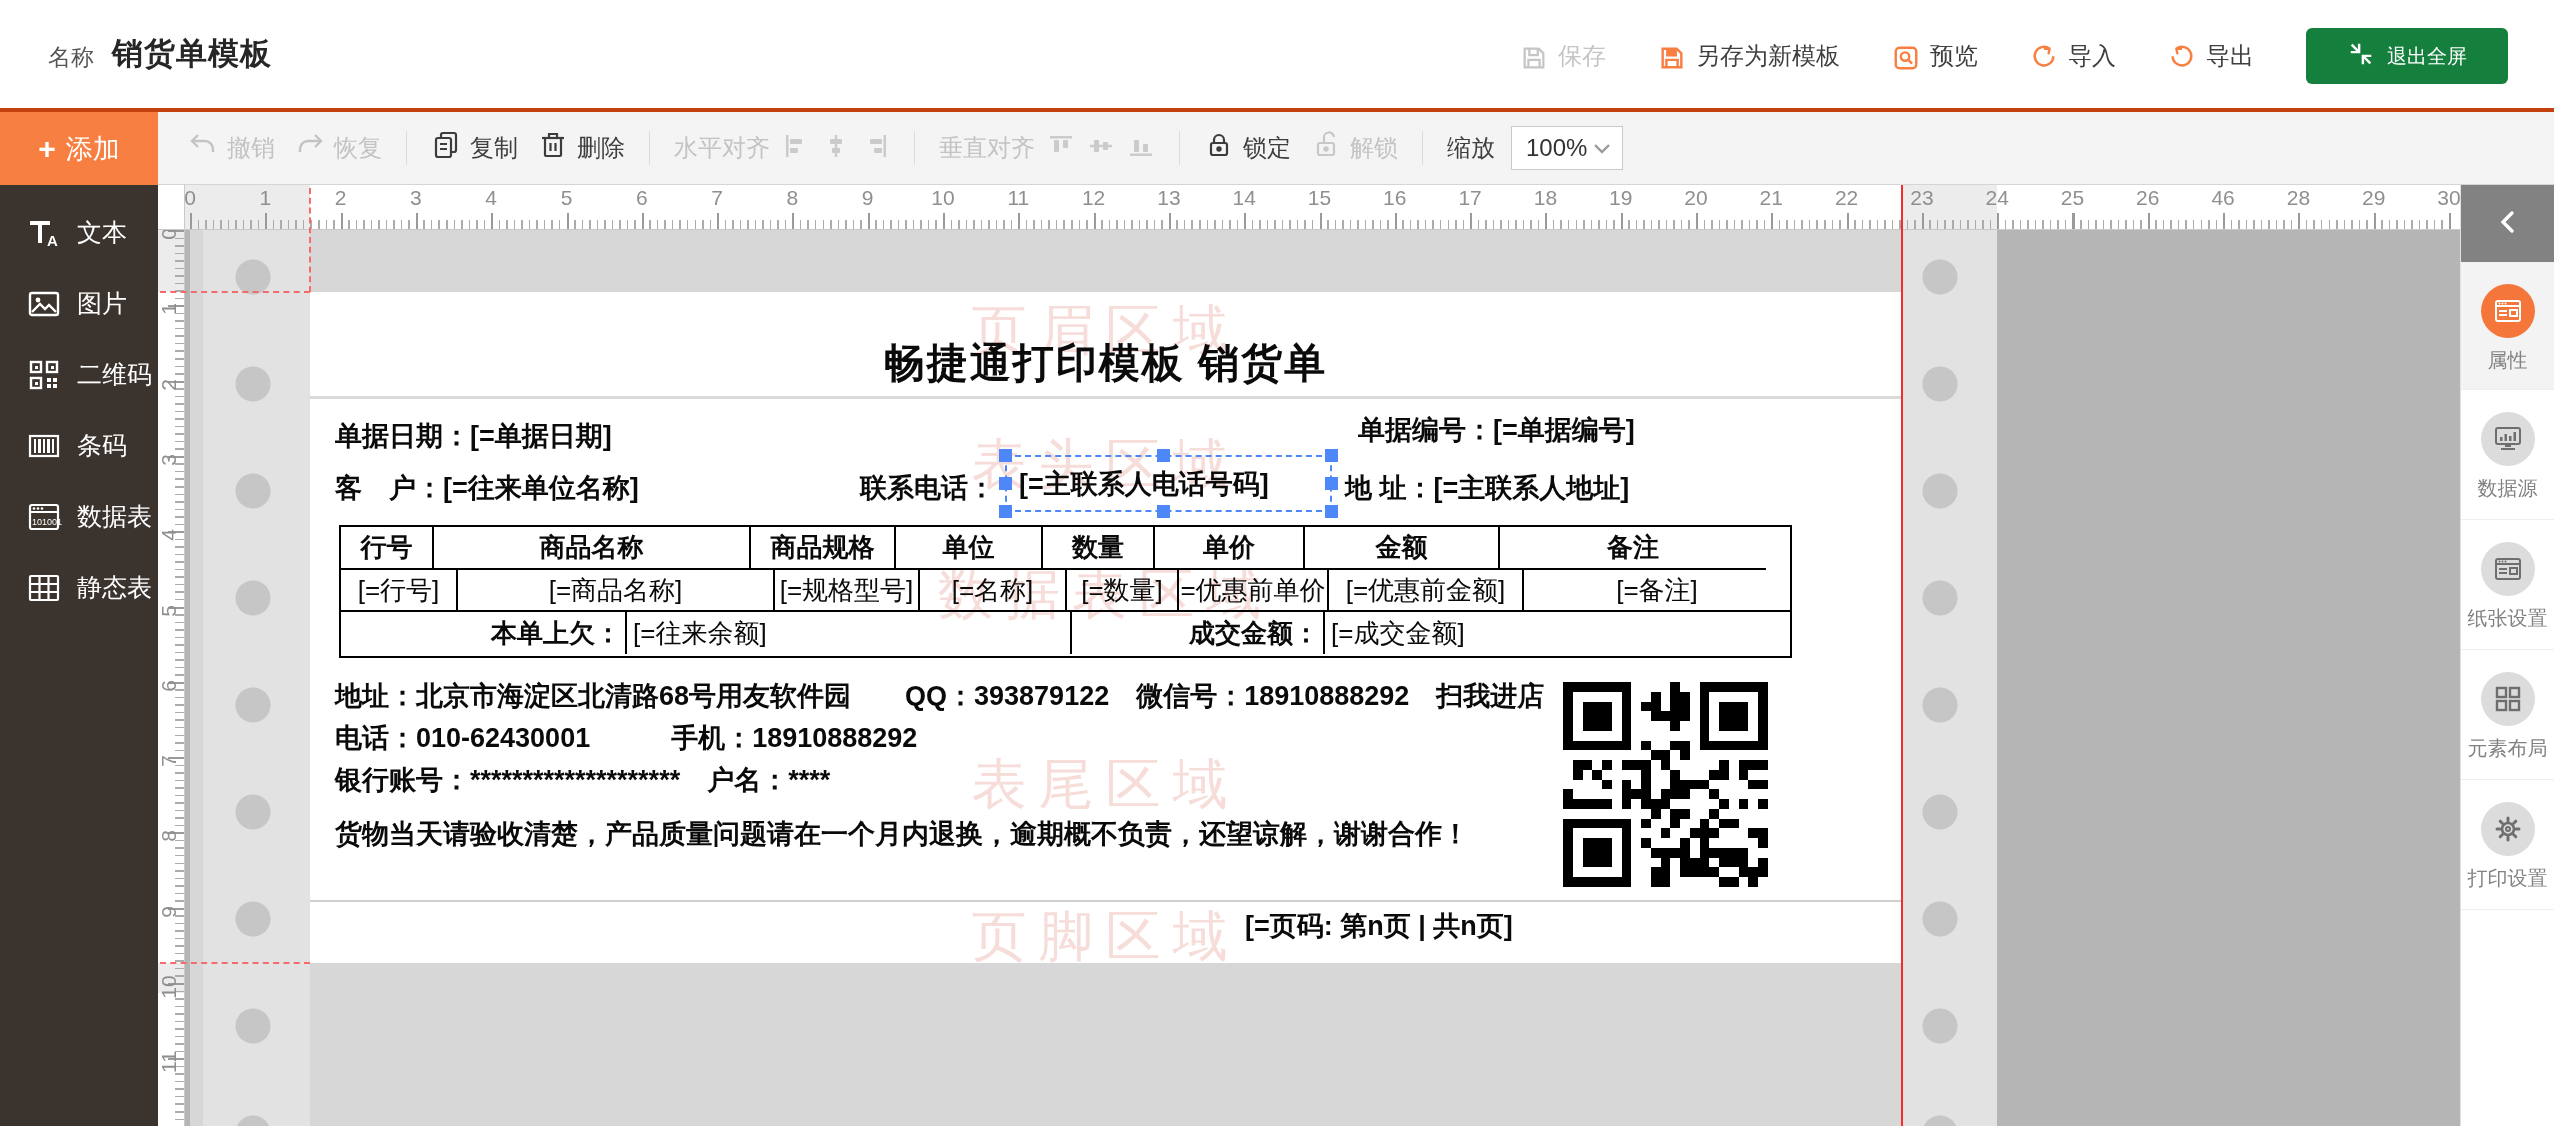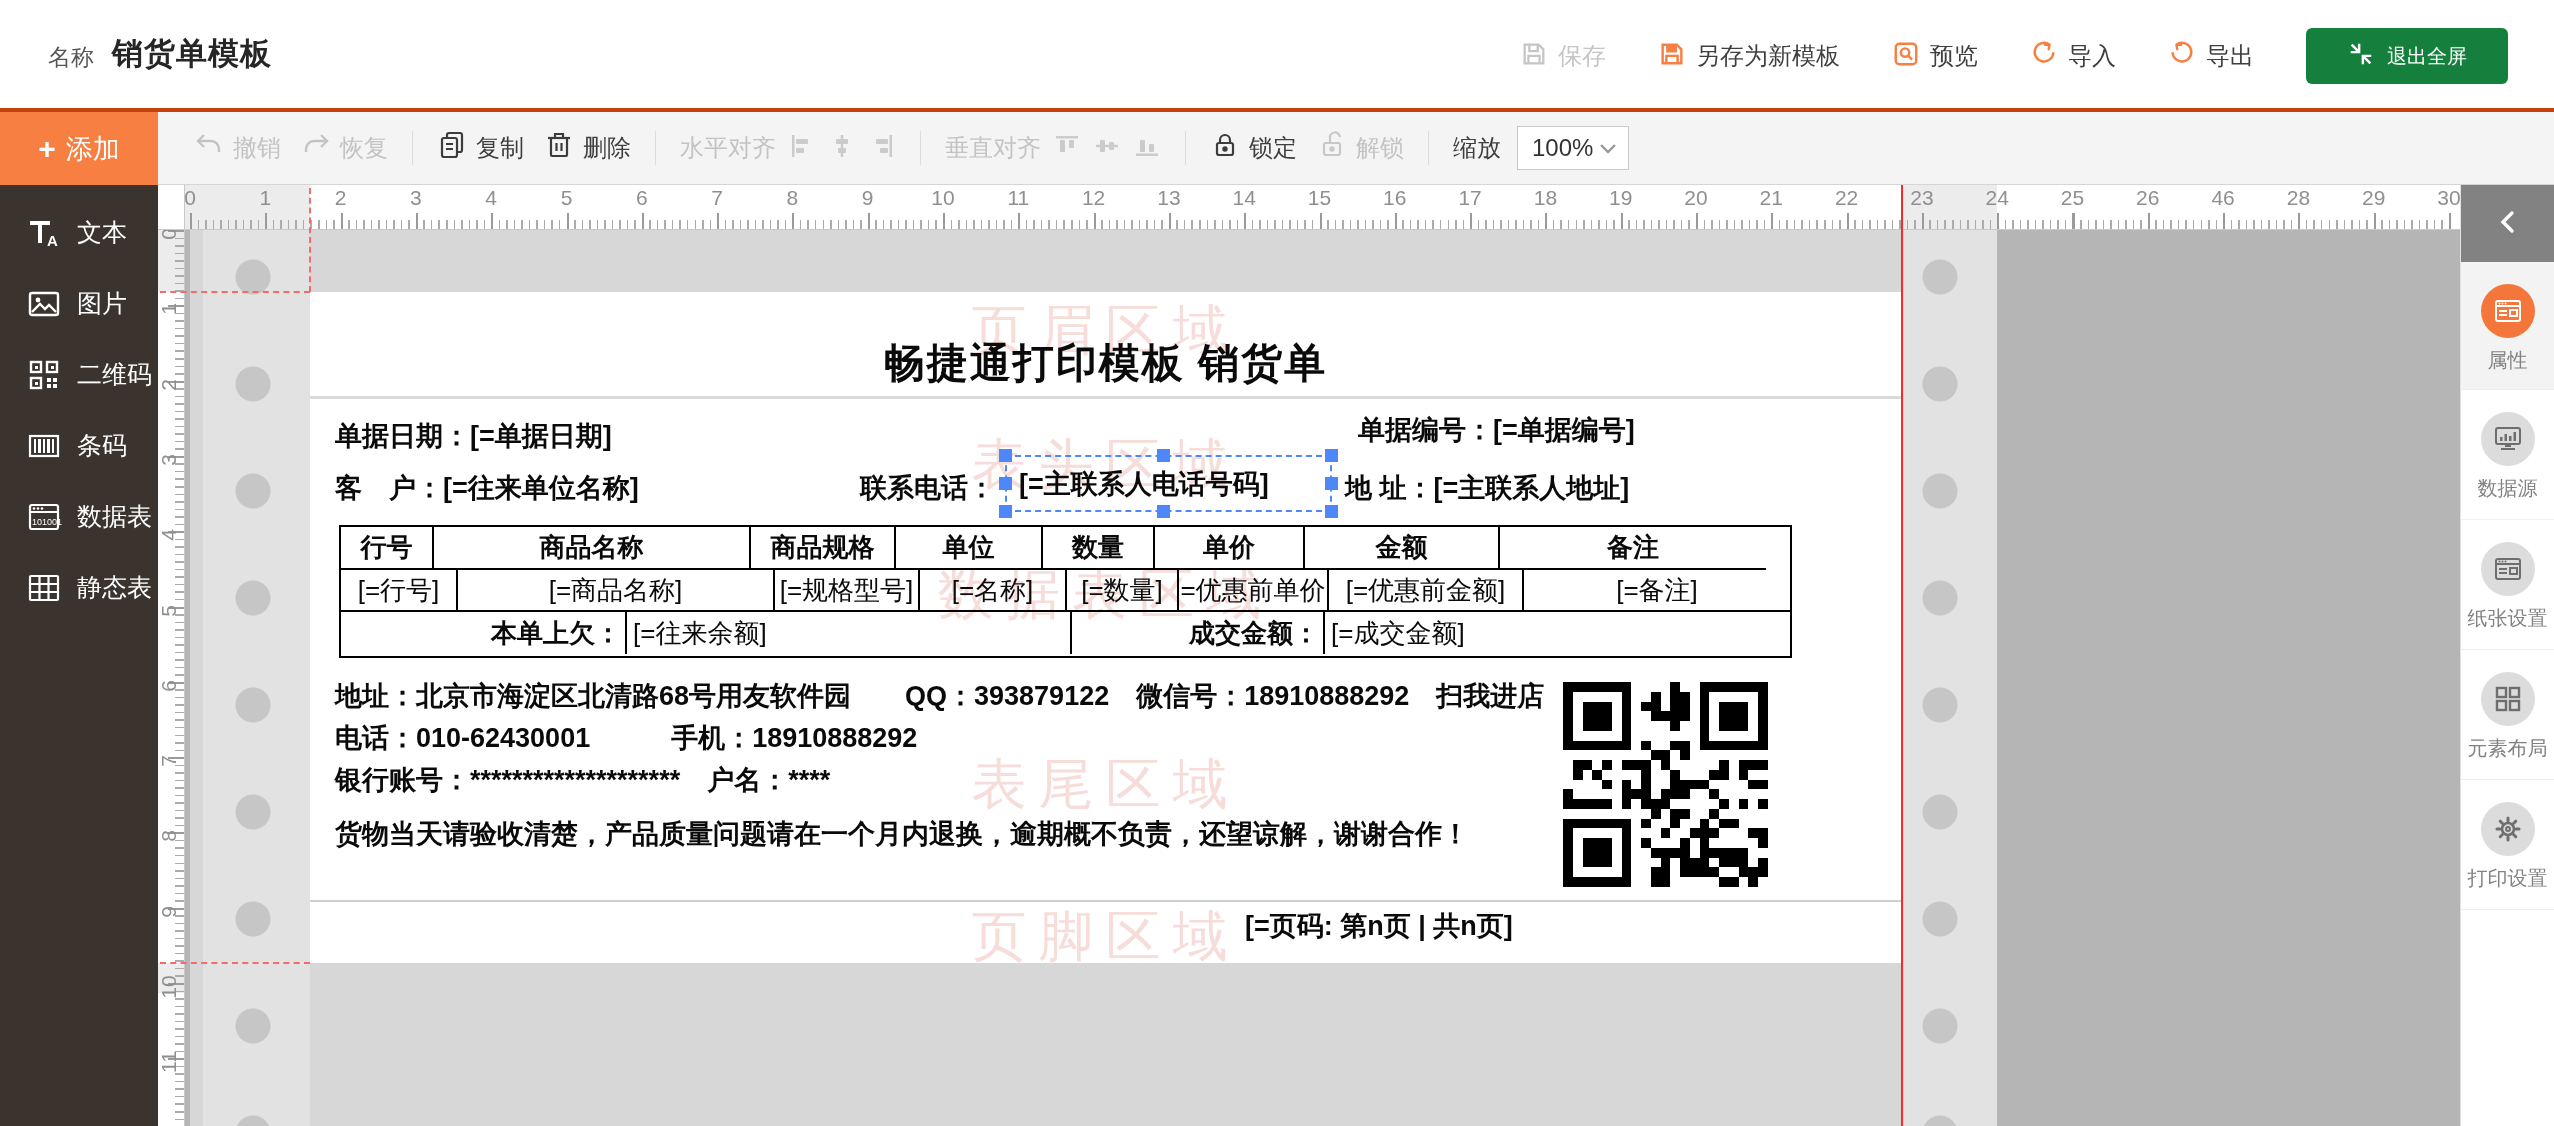--- a/index.html
+++ b/index.html
@@ -4,30 +4,30 @@
 <style>
   * { margin:0; padding:0; box-sizing:border-box; }
   html,body { width:2554px; height:1126px; overflow:hidden; }
   body { position:relative; font-family:"Liberation Sans","DejaVu Sans",sans-serif; background:#fff; }
 
   
   #header { position:absolute; left:0; top:0; width:2554px; height:112px; background:#fff; border-bottom:4px solid #c2410c; z-index:30; }
   .hdr-label { position:absolute; left:48px; top:42px; font-size:23px; color:#555; }
   .hdr-title { position:absolute; left:112px; top:33px; font-size:31px; color:#262626; font-weight:600; letter-spacing:1px; }
   .hdr-actions { position:absolute; right:46px; top:0; height:112px; display:flex; align-items:center; gap:52px; }
-  .hdr-btn { display:flex; align-items:flex-start; gap:10px; font-size:24px; color:#3f3f3f; cursor:pointer; white-space:nowrap; }
+  .hdr-btn { display:flex; align-items:flex-end; gap:10px; font-size:24px; color:#3f3f3f; cursor:pointer; white-space:nowrap; }
   .hdr-btn.disabled { color:#c5c5c5; }
   .hdr-btn svg { display:block; }
   .exit-btn { background:#15803d; color:#fff; height:56px; padding:0 41px; border-radius:6px; display:flex; align-items:center; gap:12px; font-size:20px; cursor:pointer; }
 
   
   #toolbar { position:absolute; left:0; top:112px; width:2554px; height:73px; background:#f4f4f4; border-bottom:1px solid #d5d5d5; z-index:30; }
   .add-btn { position:absolute; left:0; top:0; width:158px; height:73px; background:#f87f42; color:#fff; font-size:27px; display:flex; align-items:center; justify-content:center; gap:10px; cursor:pointer; }
   .add-plus { font-size:30px; font-weight:700; line-height:1; }
-  .tb-items { position:absolute; left:158px; top:0; height:72px; display:flex; align-items:center; padding-left:36px; }
+  .tb-items { position:absolute; left:152px; top:0; height:72px; display:flex; align-items:center; padding-left:36px; }
   .tb-item { display:flex; align-items:center; gap:9px; font-size:24px; color:#3e3e3e; cursor:pointer; white-space:nowrap; }
   .tb-item.disabled { color:#c3c3c3; cursor:default; }
   .tb-gap { width:20px; } .tb-gap-s { width:12px; }
   .tb-sep { width:1px; height:34px; background:#dcdcdc; margin:0 24px; }
   .mini-ic { display:block; }
   .zoom-select { width:112px; height:44px; background:#fff; border:1px solid #c9c9c9; display:flex; align-items:center; justify-content:space-between; padding:0 10px 0 14px; font-size:24px; color:#333; margin-left:16px; cursor:pointer; }
 
   
   #lsidebar { position:absolute; left:0; top:185px; width:158px; height:941px; background:#3b342e; z-index:20; padding-top:12px; }
   .ls-item { height:71px; display:flex; align-items:center; gap:15px; padding-left:26px; color:#fff; font-size:25px; cursor:pointer; }

